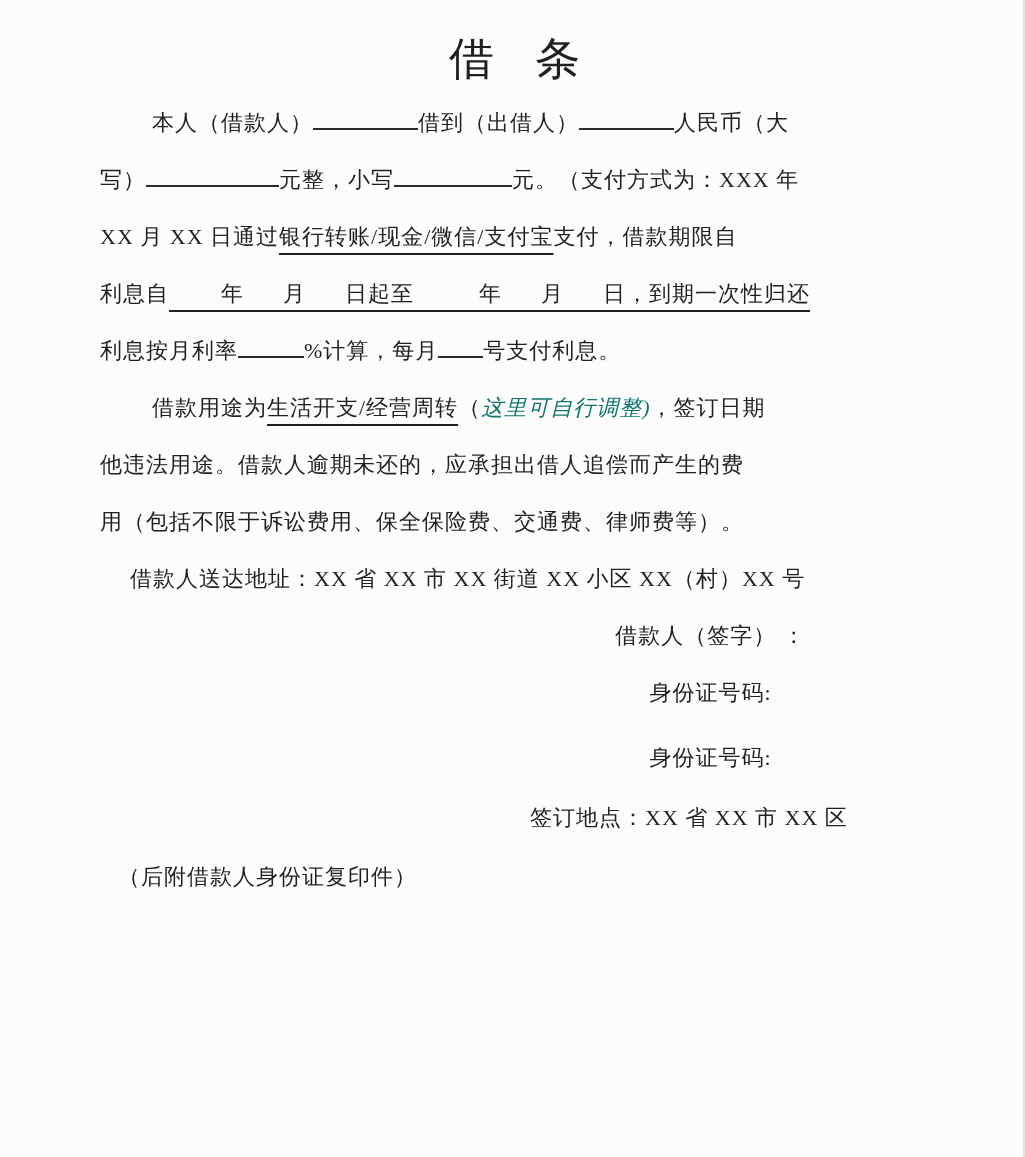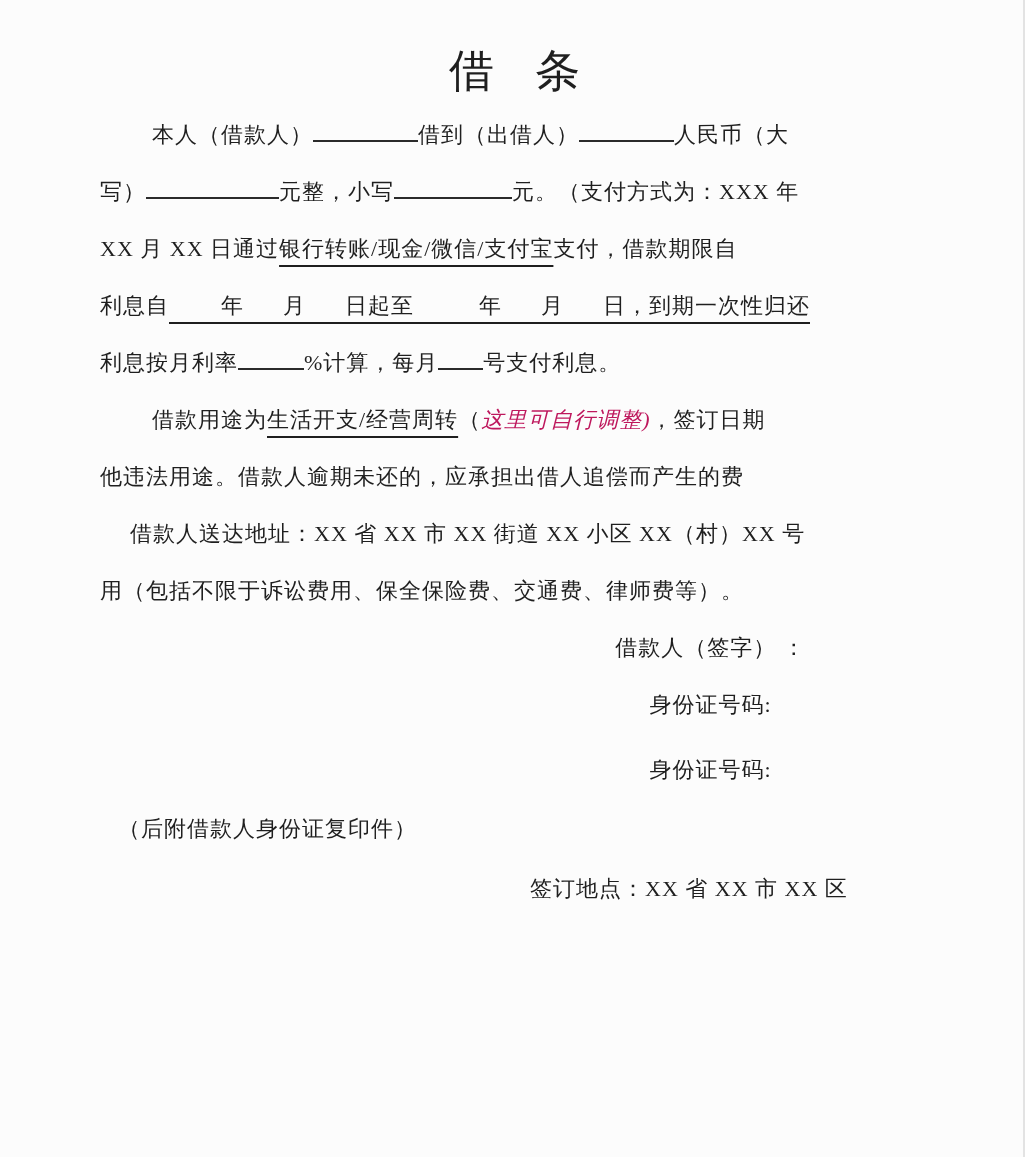--- a/index.html
+++ b/index.html
@@ -3,21 +3,21 @@
 <meta charset="utf-8">
 <style>
   html,body { margin:0; padding:0; background:#ffffff; }
   .page {
     position:relative;
     width:1025px;
     height:1157px;
     box-sizing:border-box;
     background:#fcfcfc;
     border-right:2px solid #e3e3e3;
-    padding:36px 92px 0 100px;
+    padding:24px 92px 0 100px;
     font-family:"Liberation Serif","DejaVu Serif",serif;
     color:#1f1f1f;
     overflow:hidden;
   }
   .title {
     text-align:center;
     font-size:45px;
     line-height:70px;
     letter-spacing:2px;
     word-spacing:26px;
@@ -37,21 +37,21 @@
     height:0.95em;
   }
   .w105{width:105px} .w95{width:95px}
   .w133{width:133px} .w118{width:118px}
   .w66{width:66px}  .w45{width:45px}
   .u {
     text-decoration:underline;
     text-underline-offset:9px;
     text-decoration-thickness:1.5px;
   }
-  .red { color:#be185d; font-style:italic; }
+  .red { color:#0f766e; font-style:italic; }
   .sig   { margin-left:390px;text-align:center; }
   .date  { margin-left:370px; }
   .place { margin-left:430px; }
   .footer{ margin-left:18px; }
   .mt45{margin-top:45px} .mt8{margin-top:8px}
   .mt51{margin-top:51px} .mt3{margin-top:3px} .mt2{margin-top:2px}
 </style>
 </head>
 <body>
 
@@ -66,26 +66,26 @@
   <div class="line"><span>XX 月 XX 日通过</span><span class="u">银行转账/现金/微信/支付宝</span><span>支付，借款期限自</span></div>
 
   <div class="line"><span>利息自</span><span class="u">        年      月      日起至          年      月      日，到期一次性归还</span></div>
 
   <div class="line"><span>利息按月利率</span><span class="blank w66"></span><span>%计算，每月</span><span class="blank w45"></span><span>号支付利息。</span></div>
 
   <div class="line indent"><span>借款用途为</span><span class="u">生活开支/经营周转</span><span>（</span><span class="red">这里可自行调整</span><span class="red">)</span><span>，签订日期</span></div>
 
   <div class="line">他违法用途。借款人逾期未还的，应承担出借人追偿而产生的费</div>
 
+  <div class="line">用（包括不限于诉讼费用、保全保险费、交通费、律师费等）。</div>
+
   <div class="line indent-sm">借款人送达地址：XX 省 XX 市 XX 街道 XX 小区 XX（村）XX 号</div>
-
-  <div class="line">用（包括不限于诉讼费用、保全保险费、交通费、律师费等）。</div>
 
   <div class="line sig">借款人（签字） ：</div>
   <div class="line sig">身份证号码:</div>
 
   <div class="line sig mt8">身份证号码:</div>
 
+  <div class="line place mt3">签订地点：XX 省 XX 市 XX 区</div>
+
   <div class="line footer mt2">（后附借款人身份证复印件）</div>
-
-  <div class="line place mt3">签订地点：XX 省 XX 市 XX 区</div>
 
 </div>
 
 </body></html>

